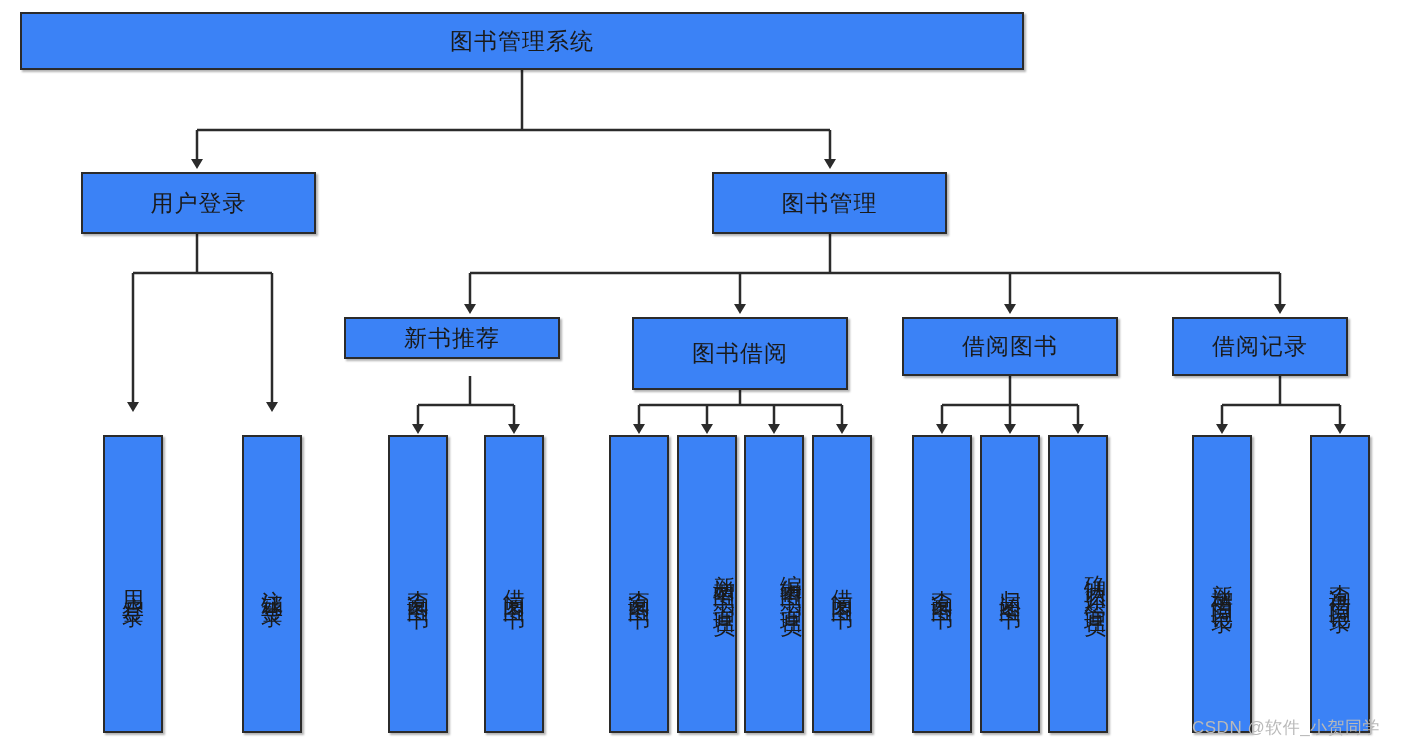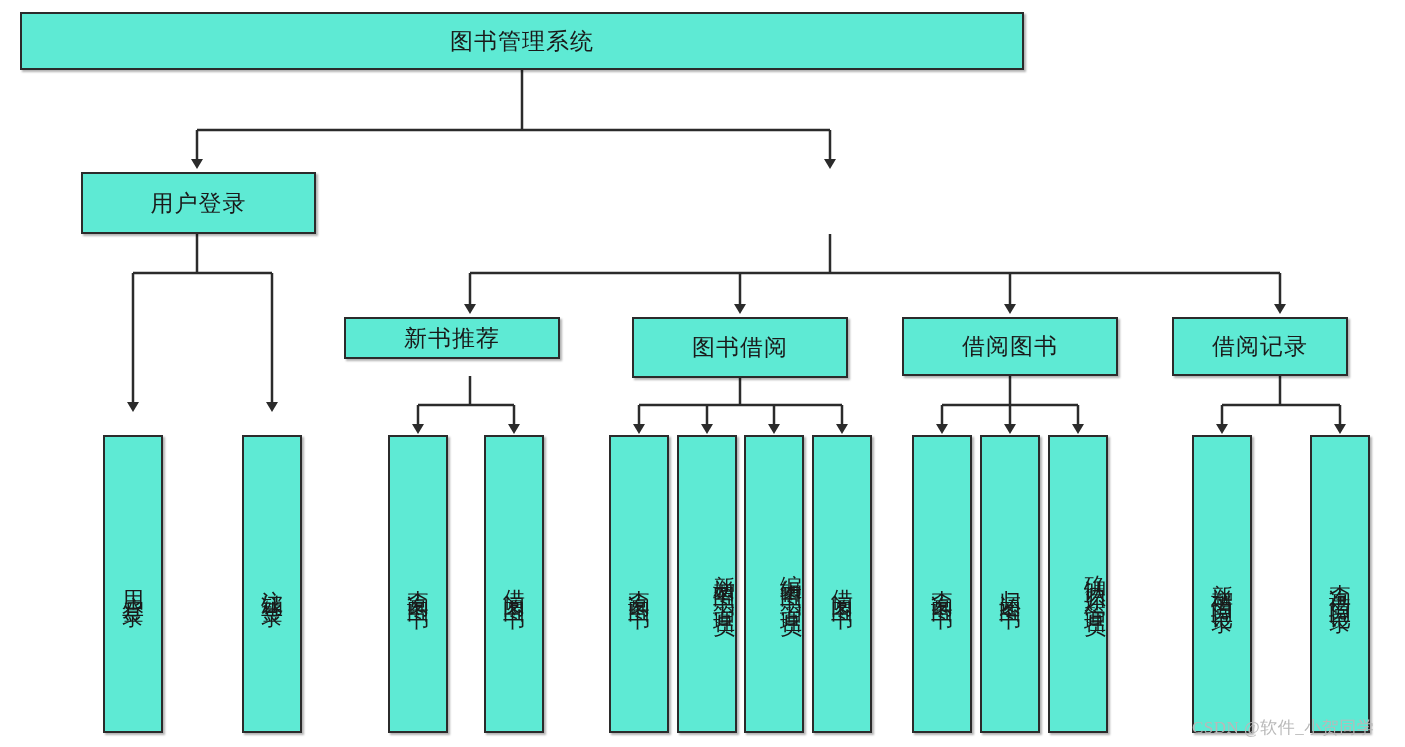--- a/index.html
+++ b/index.html
@@ -10,21 +10,21 @@
     font-family:"DejaVu Sans","Liberation Sans",sans-serif;
     overflow:hidden;
   }
   #canvas{position:relative;width:1405px;height:747px;}
 
   svg#edges{position:absolute;left:0;top:0;width:1405px;height:747px;pointer-events:none;}
 
   .node{
     position:absolute;
     box-sizing:border-box;
-    background:#5eead4;
+    background:#3b82f6;
     border:2.5px solid #2b2b2b;
     box-shadow:2px 2px 2px rgba(0,0,0,0.30);
     display:flex;
     align-items:center;
     justify-content:center;
     color:#1a1a1a;
   }
   .node.h{
     font-size:23px;
     letter-spacing:1px;
@@ -49,21 +49,21 @@
     text-orientation:upright;
     white-space:nowrap;
     display:block;
   }
   .watermark{
     position:absolute;
     color:#b9b9b9;
     font-size:17px;
     letter-spacing:0.5px;
     white-space:nowrap;
-    font-family:Liberation Serif, serif;
+    font-family:Liberation Sans, sans-serif;
   }
 </style>
 </head>
 <body>
 
 <div id="canvas">
 
   <svg id="edges" viewBox="0 0 1405 747" xmlns="http://www.w3.org/2000/svg">
     <defs>
       <marker id="arrow" markerWidth="10" markerHeight="12" refX="1" refY="6" orient="auto" markerUnits="userSpaceOnUse">
@@ -114,25 +114,28 @@
     </g>
   </svg>
 
   <div class="node h" style="left:20px;top:12px;width:1004px;height:58px;">
     <span>图书管理系统</span>
   </div>
 
   <div class="node h" style="left:81px;top:172px;width:235px;height:62px;">
     <span>用户登录</span>
   </div>
+  <div class="node h" style="left:712px;top:172px;width:235px;height:62px;">
+    <span>图书管理</span>
+  </div>
 
   <div class="node h" style="left:344px;top:317px;width:216px;height:42px;">
     <span>新书推荐</span>
   </div>
-  <div class="node h" style="left:632px;top:317px;width:216px;height:61px;">
+  <div class="node h" style="left:632px;top:317px;width:216px;height:73px;">
     <span>图书借阅</span>
   </div>
   <div class="node h" style="left:902px;top:317px;width:216px;height:59px;">
     <span>借阅图书</span>
   </div>
   <div class="node h" style="left:1172px;top:317px;width:176px;height:59px;">
     <span>借阅记录</span>
   </div>
 
   <div class="node v" style="left:103px;top:435px;width:60px;height:298px;">

